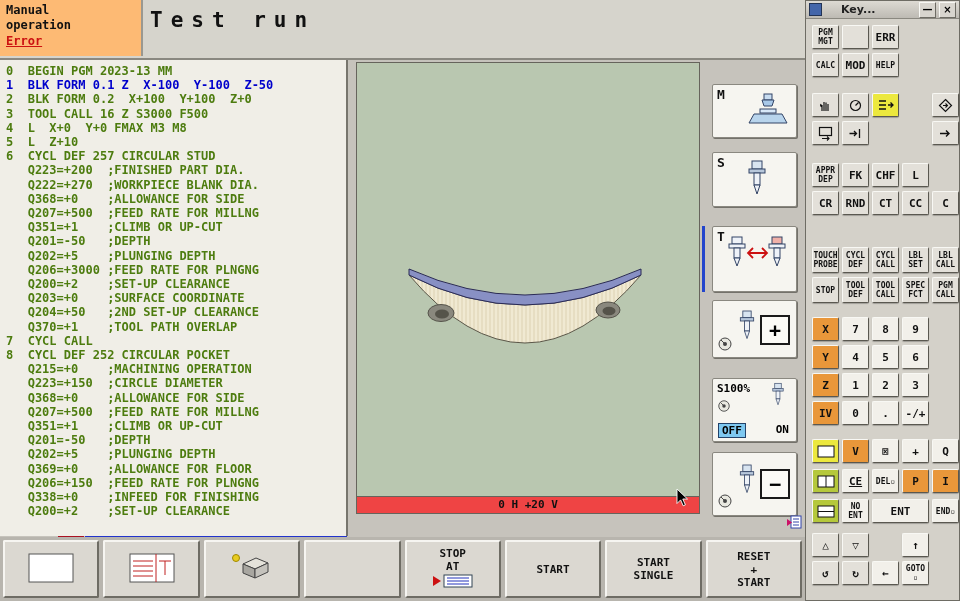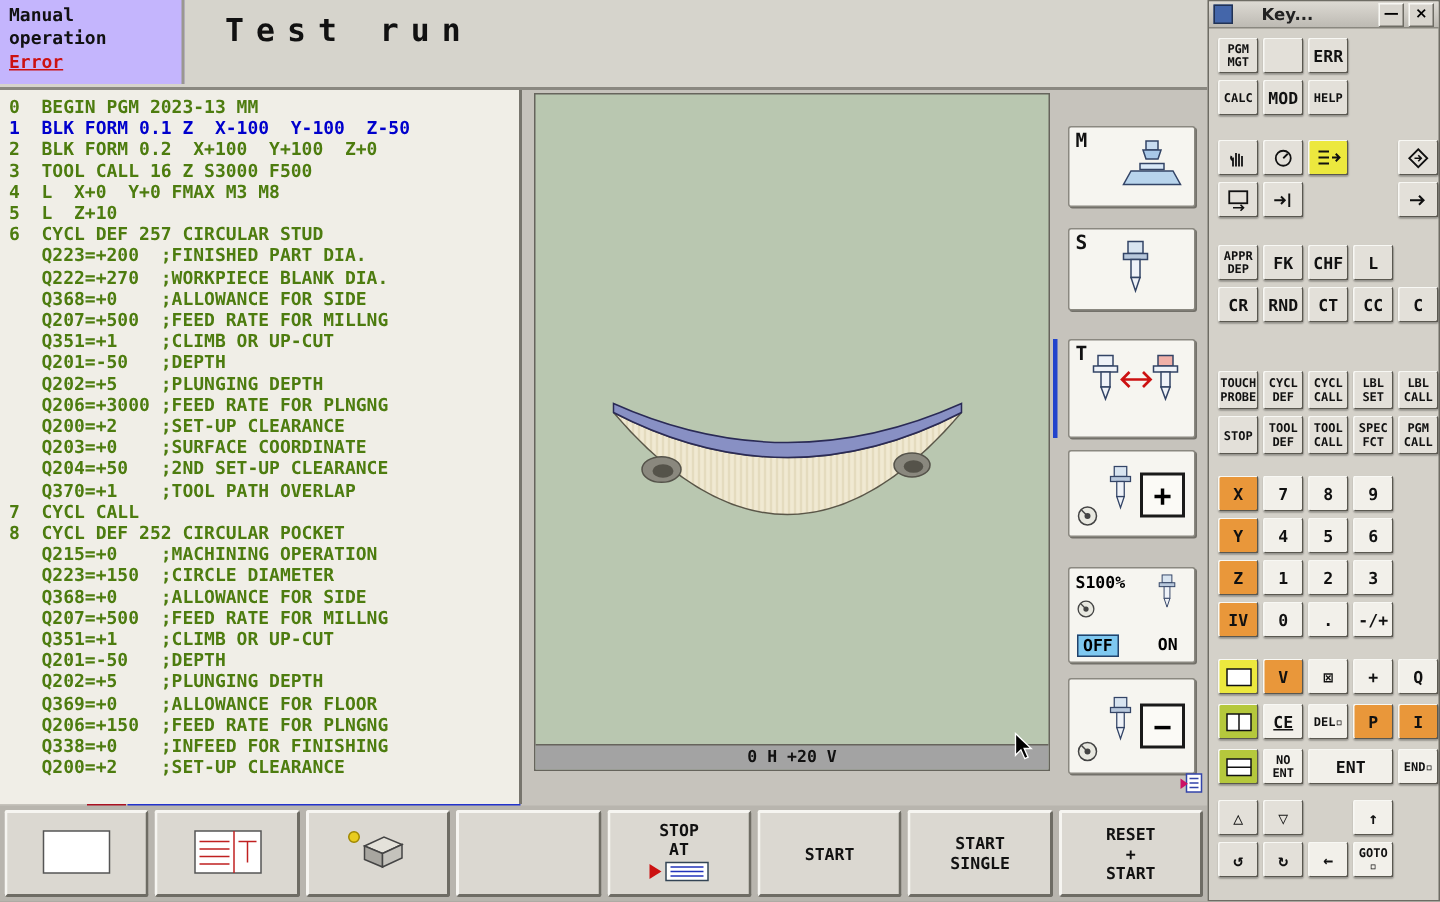--- a/index.html
+++ b/index.html
@@ -1,47 +1,47 @@
 <!DOCTYPE html>
 <html><head>
 <meta charset="utf-8">
 <style>
   html,body{margin:0;padding:0;background:#9a9890;}
   #app{position:relative;width:960px;height:601px;background:#c6c3bc;overflow:hidden;
        font-family:"DejaVu Sans Mono",monospace;}
   
   #header{position:absolute;left:0;top:0;width:805px;height:58px;background:#d6d4cc;
           border-bottom:2px solid #8a8880;}
-  #mode-box{position:absolute;left:0;top:0;width:123px;height:56px;background:#c4b5fd;
+  #mode-box{position:absolute;left:0;top:0;width:143px;height:56px;background:#fdba74;
             border-right:2px solid #9a9890;padding:3px 6px;box-sizing:border-box;}
   #mode-box .mline{font:bold 12px "DejaVu Sans Mono",monospace;color:#111;line-height:15px;}
   #mode-box .err{font:bold 12px "DejaVu Sans Mono",monospace;color:#cc1111;line-height:16px;text-decoration:underline;}
   #main-title{position:absolute;left:150px;top:8px;font:bold 21px "DejaVu Sans Mono",monospace;
               letter-spacing:8px;color:#111;}
   
   #program-pane{position:absolute;left:0;top:60px;width:348px;height:476px;background:#f0eee7;
                 border-right:2px solid #77756d;padding:4px 0 0 6px;box-sizing:border-box;overflow:hidden;}
   .pline{white-space:pre;font:bold 12px "DejaVu Sans Mono",monospace;line-height:14.2px;color:#4d7c0f;}
   .pline.hl{color:#0000cc;}
   #prog-scroll{position:absolute;left:85px;top:536px;width:262px;height:2px;background:#2233cc;}
   #prog-scroll-red{position:absolute;left:58px;top:536px;width:26px;height:2px;background:#aa1122;}
   
   #graphics-pane{position:absolute;left:356px;top:62px;width:344px;height:452px;
                  border:1px solid #66645c;background:#b9c7b0;box-sizing:border-box;}
-  #gfx-status{position:absolute;left:0;bottom:0;width:100%;height:17px;background:#a3a3a3;
+  #gfx-status{position:absolute;left:0;bottom:0;width:100%;height:17px;background:#ef4444;
               border-top:1px solid #66645c;text-align:center;font:bold 11px "DejaVu Sans Mono",monospace;
               line-height:16px;color:#111;box-sizing:border-box;}
   
   #vcol{position:absolute;left:700px;top:60px;width:105px;height:477px;background:#c6c3bc;}
   .vkey{position:absolute;left:12px;width:83px;background:#f6f5f0;border:1px solid #8a8880;
         box-shadow:1px 1px 0 #73716a;border-radius:2px;}
   .vletter{position:absolute;left:4px;top:2px;font:bold 13px "DejaVu Sans Mono",monospace;color:#111;}
   .signbox{position:absolute;width:26px;height:26px;border:2px solid #1a1a1a;background:#fbfaf6;
            font:bold 20px "DejaVu Sans Mono",monospace;display:flex;align-items:center;justify-content:center;}
-  .offon{position:absolute;bottom:3px;left:0;width:100%;display:flex;
+  .offon{position:absolute;bottom:3px;left:0;width:100%;display:flex;justify-content:space-between;
          padding:0 5px;box-sizing:border-box;font:bold 11px "DejaVu Sans Mono",monospace;gap:24px;}
   .off-lbl{background:#7ec8f0;border:1px solid #22426a;padding:0 3px;}
   .on-lbl{padding:0 2px;}
   .vs100{position:absolute;left:4px;top:3px;font:bold 11px "DejaVu Sans Mono",monospace;}
   #t-blue-bar{position:absolute;left:702px;top:226px;width:3px;height:66px;background:#2244cc;}
   #gfx-mini-icon{position:absolute;left:786px;top:515px;}
   
   #skrow{position:absolute;left:0;top:537px;width:805px;height:64px;background:#b8b5ae;
          display:flex;gap:4px;padding:3px 3px;box-sizing:border-box;}
   .skey{flex:1;background:#dbd8d1;border:2px solid;border-color:#f6f5f1 #6e6c64 #6e6c64 #f6f5f1;

